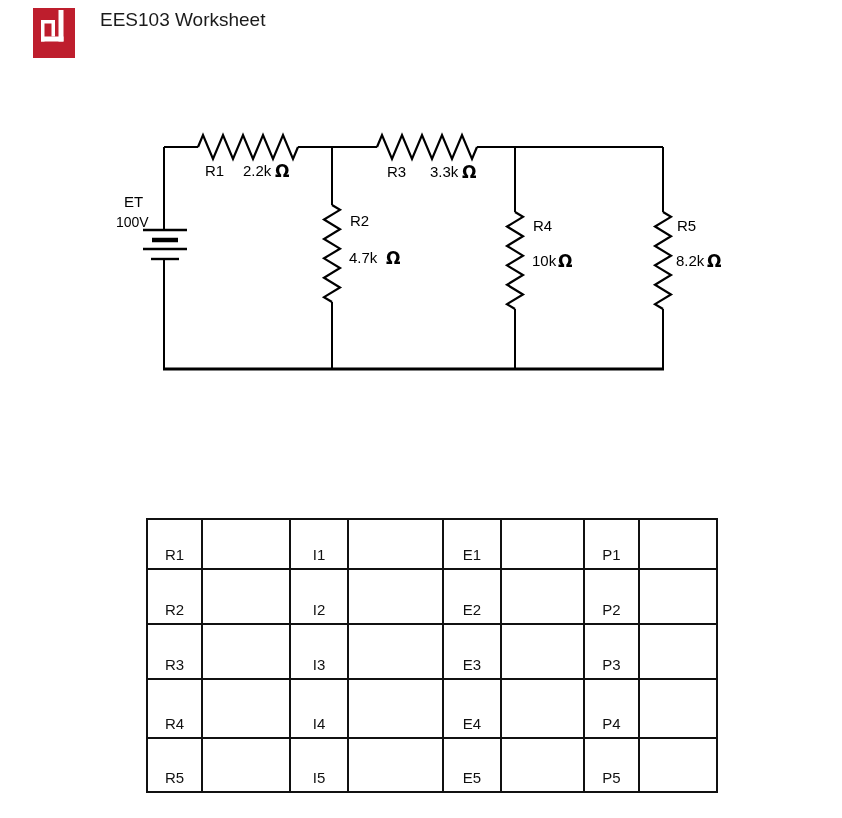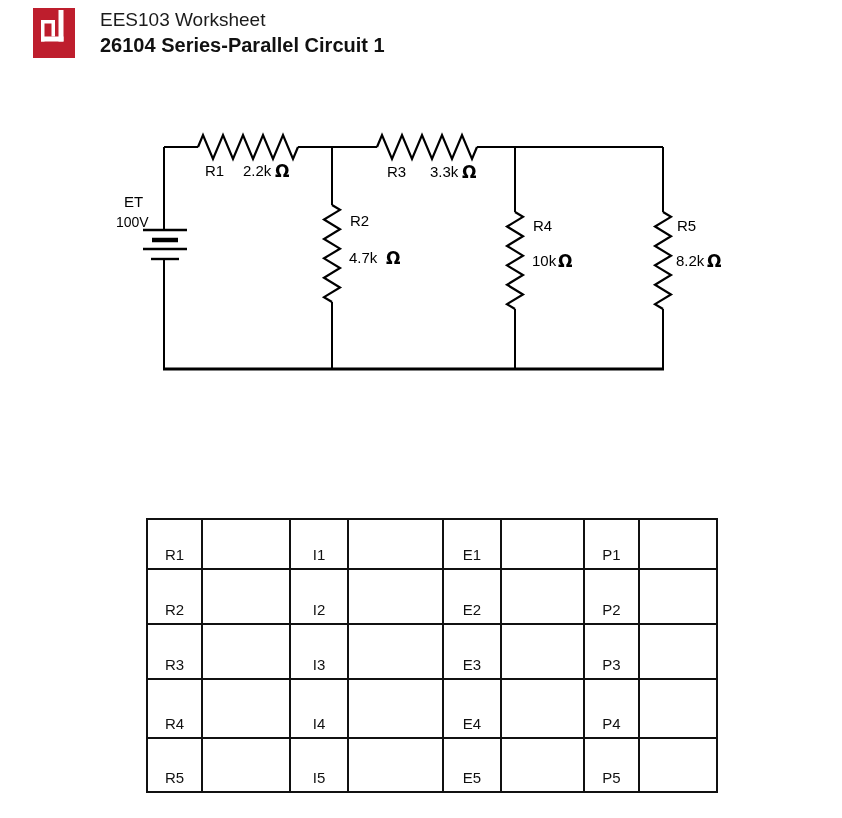--- a/index.html
+++ b/index.html
@@ -36,21 +36,20 @@
 
   <svg id="logo" width="42" height="50" viewBox="0 0 42 50" aria-hidden="true">
     <rect x="0" y="0" width="42" height="50" fill="#be1e2d"></rect>
     <rect x="25.5" y="2" width="5" height="31.5" fill="#fff"></rect>
     <rect x="8" y="28.5" width="22.5" height="5" fill="#fff"></rect>
     <rect x="8" y="12" width="3.5" height="21.5" fill="#fff"></rect>
     <rect x="8" y="12" width="14" height="3.5" fill="#fff"></rect>
     <rect x="18.5" y="12" width="3.5" height="16.5" fill="#fff"></rect>
   </svg>
   <div id="hdr-line1">EES103 Worksheet</div>
-  <div id="hdr-line2">26104 Series-Parallel Circuit 1</div>
 
   <svg id="circuit" width="842" height="400" viewBox="0 100 842 400">
 
     <path class="wire" d="M164,147 H198"></path>
     <path class="wire" d="M298,147 H377"></path>
     <path class="wire" d="M477,147 H663"></path>
 
     <path class="wire" d="M164,147 V229"></path>
     <line class="batt-thin" x1="143" y1="230" x2="187" y2="230"></line>
     <line class="batt-thick" x1="152" y1="240" x2="178" y2="240"></line>

